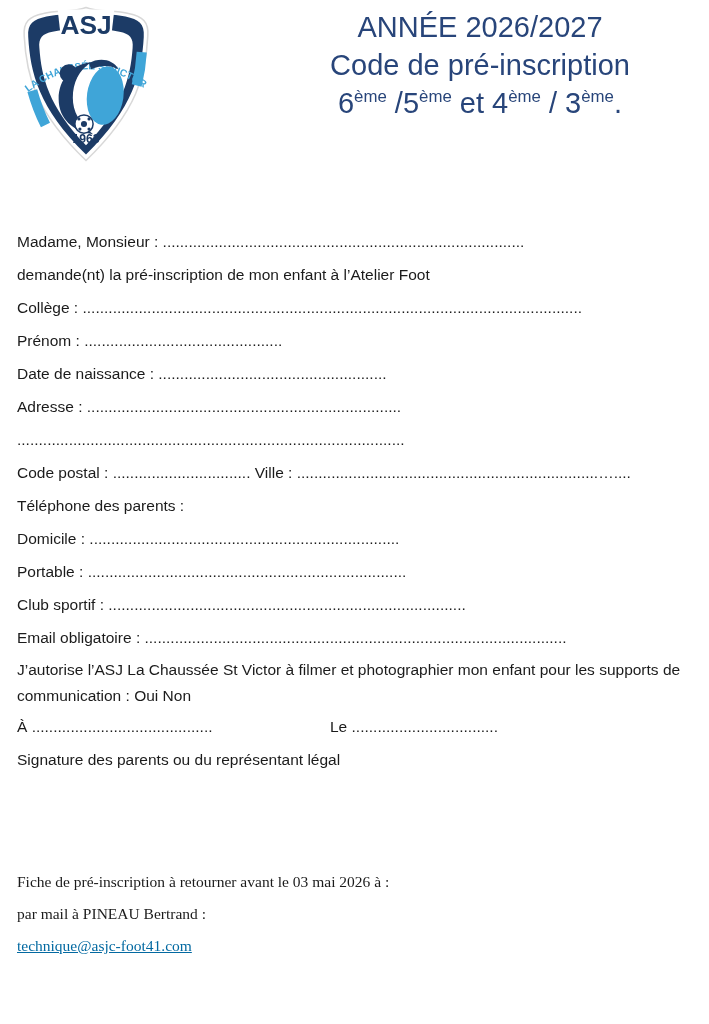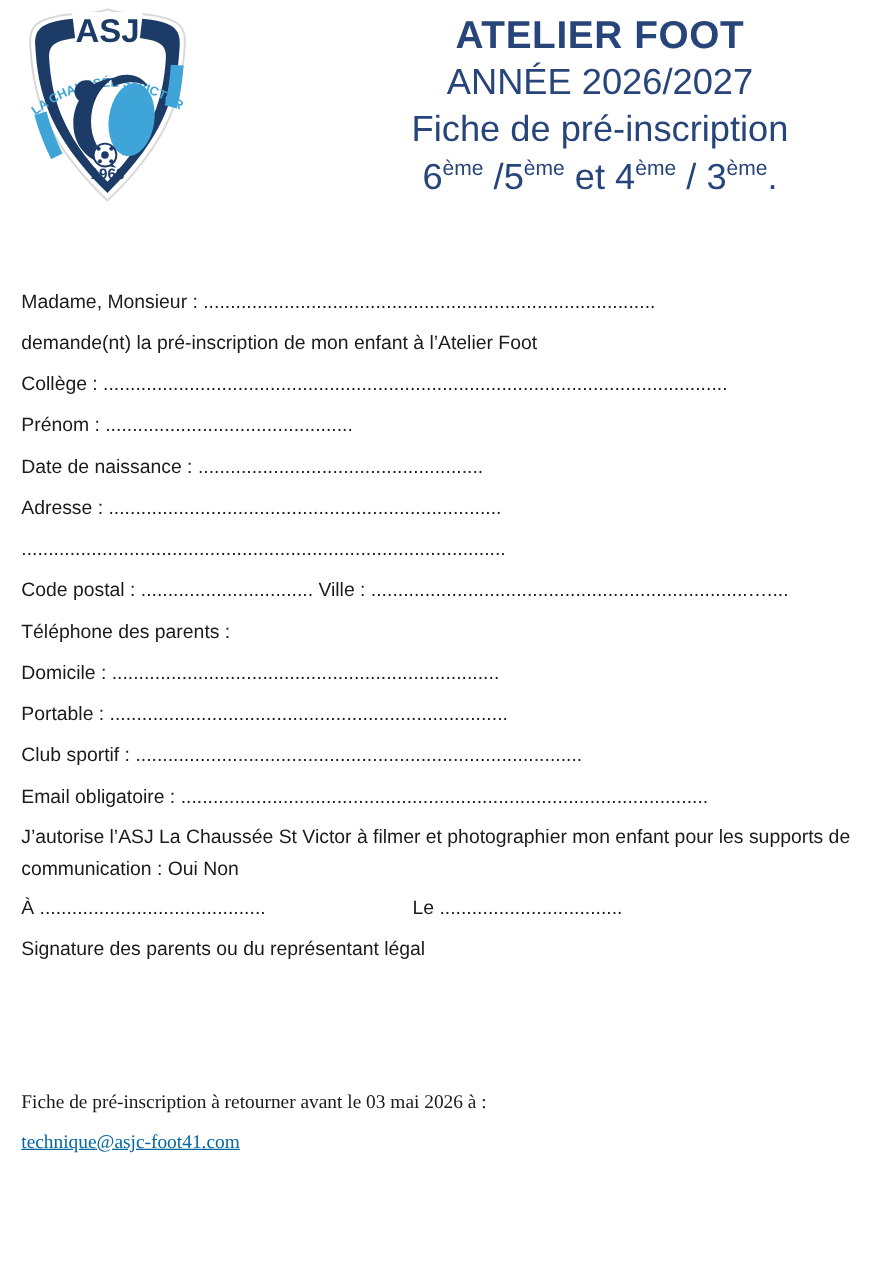--- a/index.html
+++ b/index.html
@@ -118,23 +118,22 @@
     <circle cx="73" cy="117" r="3" fill="#1c3b66"></circle>
     <circle cx="68" cy="112" r="1.6" fill="#1c3b66"></circle>
     <circle cx="78" cy="112" r="1.6" fill="#1c3b66"></circle>
     <circle cx="69" cy="122" r="1.6" fill="#1c3b66"></circle>
     <circle cx="78" cy="122" r="1.6" fill="#1c3b66"></circle>
 
     <text x="75" y="136" font-size="12" font-weight="bold" fill="#1c3b66" text-anchor="middle" font-family="Liberation Sans, sans-serif">1963</text>
   </svg>
 
   <div class="titles">
-    <div class="t1">ATELIER FOOT</div>
     <div class="t2">ANNÉE 2026/2027</div>
-    <div class="t3">Fiche de pré-inscription</div>
+    <div class="t3">Code de pré-inscription</div>
     <div class="t4"><span>6</span><sup>ème</sup><span> /5</span><sup>ème</sup><span> et 4</span><sup>ème</sup><span> / 3</span><sup>ème</sup><span>.</span></div>
   </div>
 
   <div class="form-body">
     <p class="line">Madame, Monsieur : ....................................................................................</p>
     <p class="line">demande(nt) la pré-inscription de mon enfant à l’Atelier Foot</p>
     <p class="line">Collège : ....................................................................................................................</p>
     <p class="line">Prénom : ..............................................</p>
     <p class="line">Date de naissance : .....................................................</p>
     <p class="line">Adresse : .........................................................................</p>
@@ -153,16 +152,17 @@
 
     <div class="sig-row">
       <span class="place">À ..........................................</span><span>Le ..................................</span>
     </div>
 
     <p class="sig-label">Signature des parents ou du représentant légal</p>
   </div>
 
   <div class="footer">
     <p>Fiche de pré-inscription à retourner avant le 03 mai 2026 à :</p>
+    <p>par mail à PINEAU Bertrand :</p>
     <p><a href="#">technique@asjc-foot41.com</a></p>
   </div>
 
 </div>
 
 </body></html>

